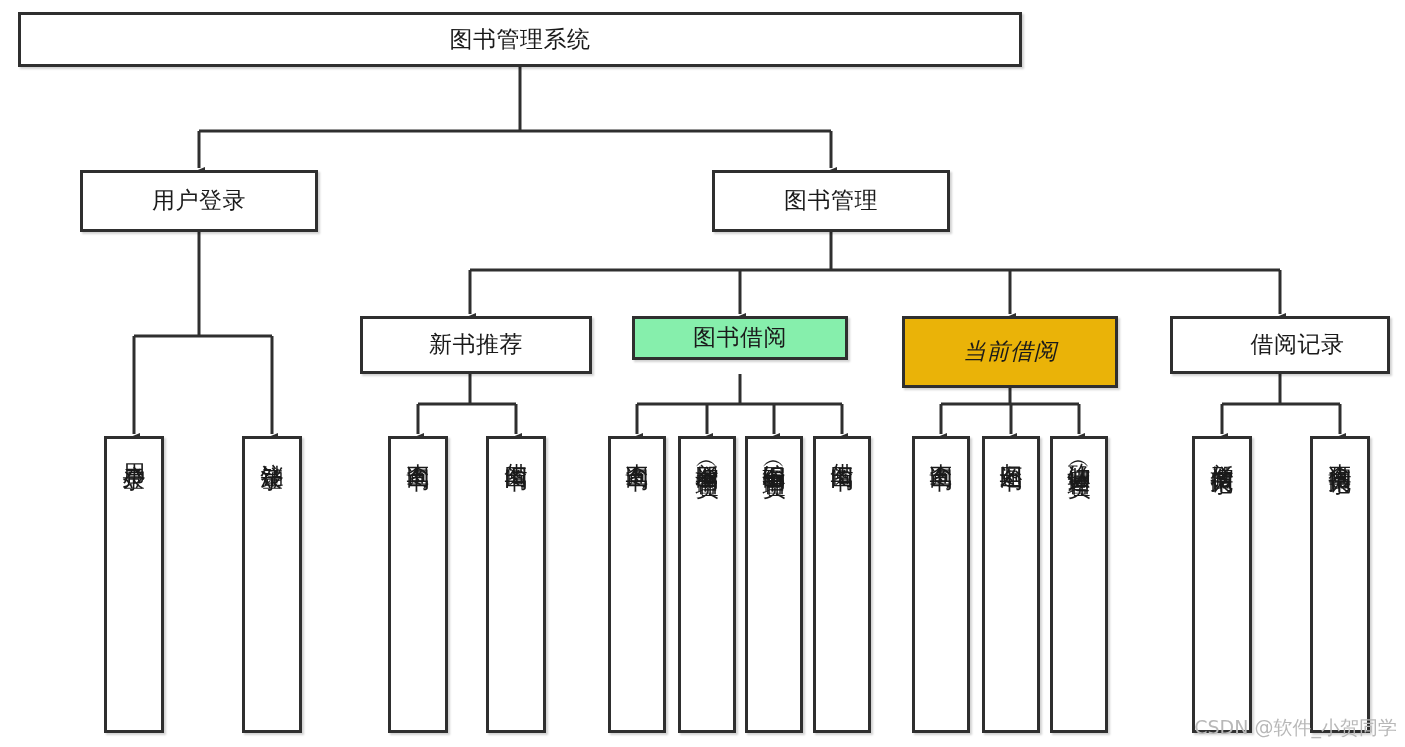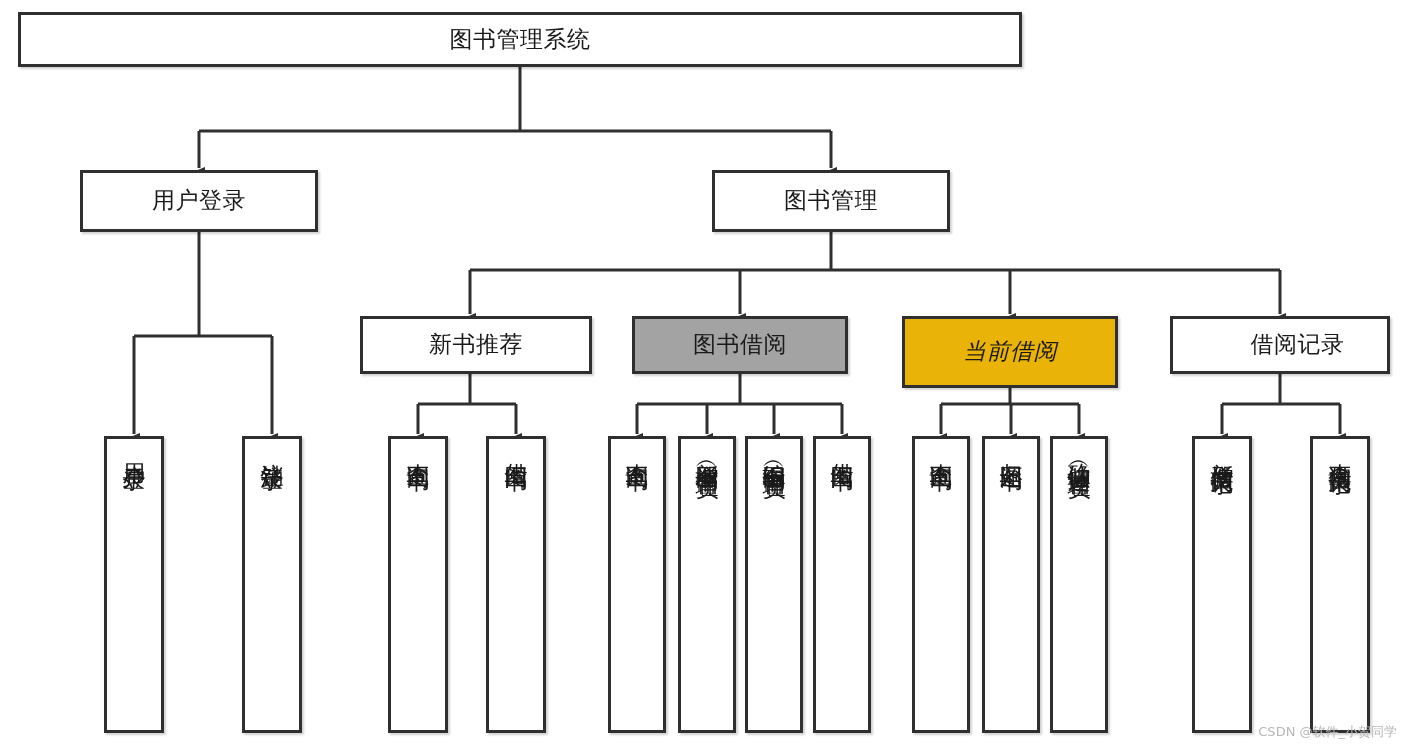--- a/index.html
+++ b/index.html
@@ -57,21 +57,21 @@
     text-orientation: upright;
     font-size: 23px;
     letter-spacing: 2px;
     line-height: 1;
   }
   .watermark {
     position: absolute;
     right: 8px;
     bottom: 6px;
     color: #b8b8b8;
-    font-size: 13px;
+    font-size: 19px;
     font-family: "DejaVu Sans", "Liberation Sans", sans-serif;
     white-space: nowrap;
     user-select: none;
   }
 </style>
 </head>
 <body>
 
 <div id="diagram-root">
   <svg class="edges" viewBox="0 0 1405 747" xmlns="http://www.w3.org/2000/svg">
@@ -123,21 +123,21 @@
       </div>
       <div class="node horizontal" style="left: 80px; top: 170px; width: 238px; height: 62px; border-color: rgb(47, 47, 47); background: rgb(255, 255, 255);">
         <div class="node-label" style="color: rgb(26, 26, 26);">用户登录</div>
       </div>
       <div class="node horizontal" style="left: 712px; top: 170px; width: 238px; height: 62px; border-color: rgb(47, 47, 47); background: rgb(255, 255, 255);">
         <div class="node-label" style="color: rgb(26, 26, 26);">图书管理</div>
       </div>
       <div class="node horizontal" style="left: 360px; top: 316px; width: 232px; height: 58px; border-color: rgb(47, 47, 47); background: rgb(255, 255, 255);">
         <div class="node-label" style="color: rgb(26, 26, 26);">新书推荐</div>
       </div>
-      <div class="node horizontal" style="left: 632px; top: 316px; width: 216px; height: 58px; border-color: rgb(47, 47, 47); background: #a3a3a3;">
+      <div class="node horizontal" style="left: 632px; top: 316px; width: 216px; height: 44px; border-color: rgb(47, 47, 47); background: #86efac;">
         <div class="node-label" style="color: rgb(26, 26, 26);">图书借阅</div>
       </div>
       <div class="node horizontal" style="left: 902px; top: 316px; width: 216px; height: 72px; border-color: rgb(47, 47, 47); background: #eab308; font-style: italic;">
         <div class="node-label" style="color: rgb(26, 26, 26);">当前借阅</div>
       </div>
       <div class="node horizontal" style="left: 1170px; top: 316px; width: 220px; height: 58px; border-color: rgb(47, 47, 47); background: rgb(255, 255, 255); padding-left: 35px;">
         <div class="node-label" style="color: rgb(26, 26, 26);">借阅记录</div>
       </div>
       <div class="node vertical" style="left: 104px; top: 436px; width: 60px; height: 297px; border-color: rgb(47, 47, 47); background: rgb(255, 255, 255);">
         <div class="node-label" style="color: rgb(26, 26, 26);">用户登录</div>

